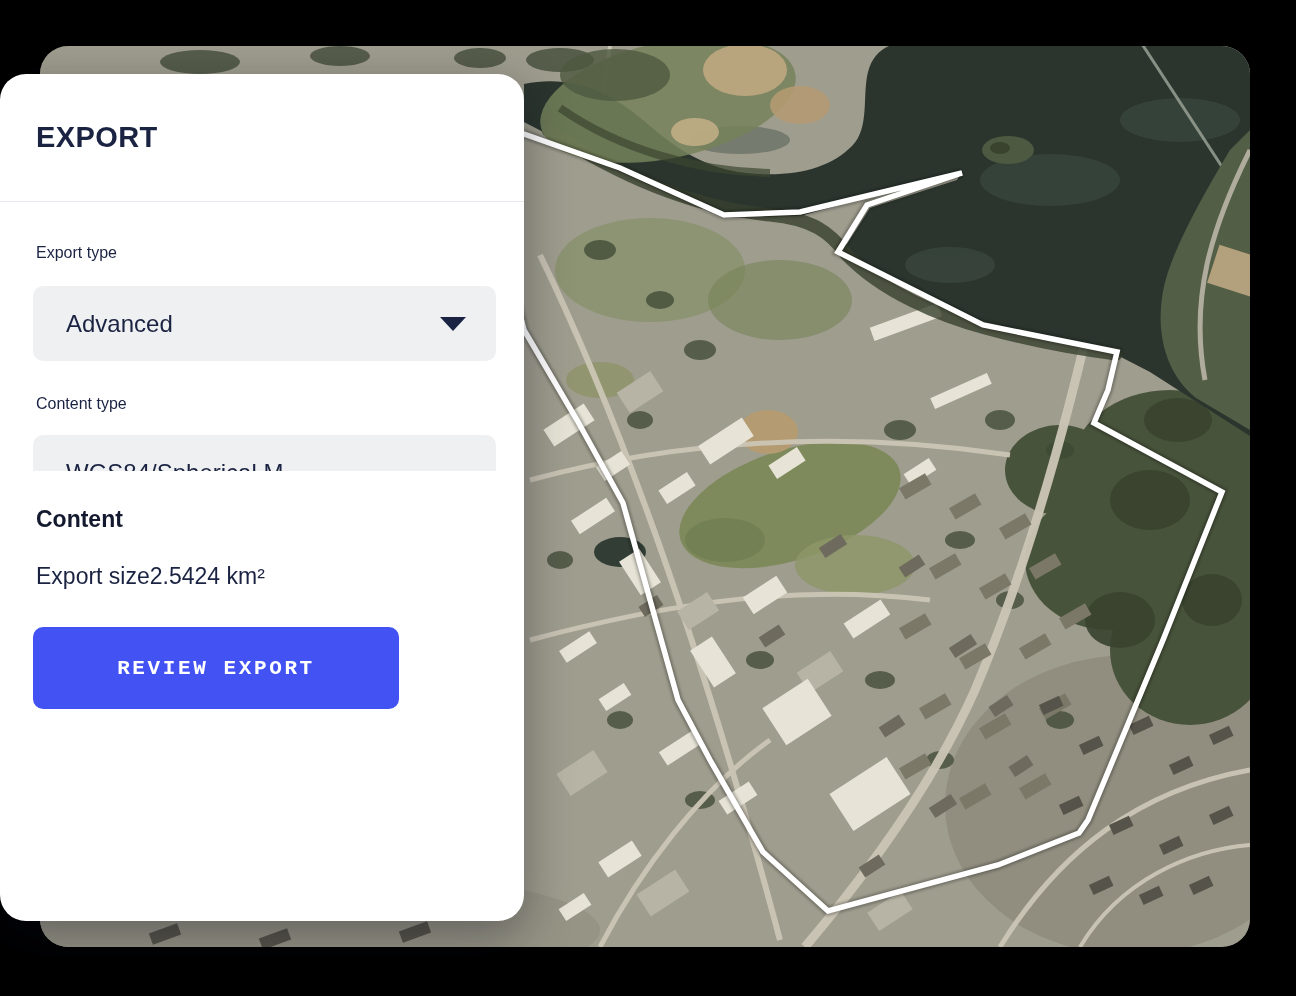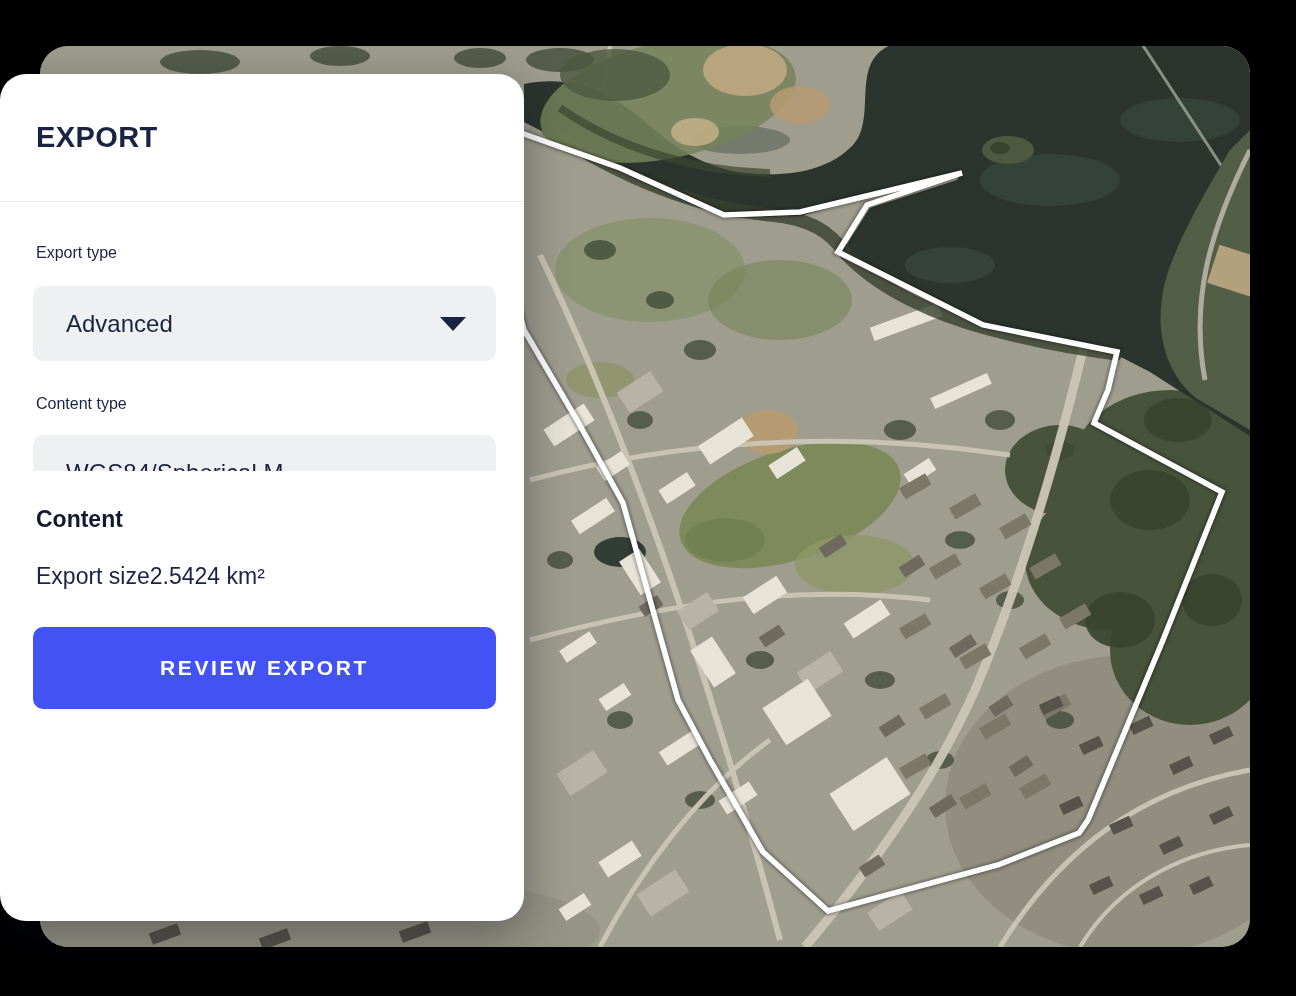--- a/index.html
+++ b/index.html
@@ -23,22 +23,22 @@
           display:flex;align-items:center;justify-content:space-between;
           padding:0 30px 0 33px;box-sizing:border-box;cursor:pointer;}
   .select-value{font-size:24px;color:#1b2342;white-space:nowrap;}
   .caret{width:0;height:0;border-left:13px solid transparent;border-right:13px solid transparent;
          border-top:14px solid #1b2342;flex:0 0 auto;margin-left:12px;}
   .clip-zone{margin:18px 0 0 0;height:36px;overflow:hidden;}
   .clip-zone .select{margin-top:0;}
   .summary-heading{margin:34px 36px 0 36px;font-size:23px;font-weight:700;color:#13192e;line-height:28px;}
   .summary-row{margin:28px 28px 0 36px;display:flex;align-items:baseline;
                font-size:23px;color:#1b2342;line-height:30px;}
-  .review-btn{display:block;margin:36px 28px 0 33px;width:463px;height:82px;border:none;
-              background:#4353f3;color:#ffffff;border-radius:10px;font-family:Liberation Sans, sans-serif;
+  .review-btn{display:block;margin:36px 28px 0 33px;width:366px;height:82px;border:none;
+              background:#4353f3;color:#ffffff;border-radius:10px;font-family:Liberation Mono, monospace;
               font-size:21px;font-weight:700;letter-spacing:2.6px;cursor:pointer;}
 </style>
 </head>
 <body>
 
 <div class="stage">
 
   <div class="map-wrap">
     <svg width="1210" height="901" viewBox="40 46 1210 901" xmlns="http://www.w3.org/2000/svg">
       <defs>

